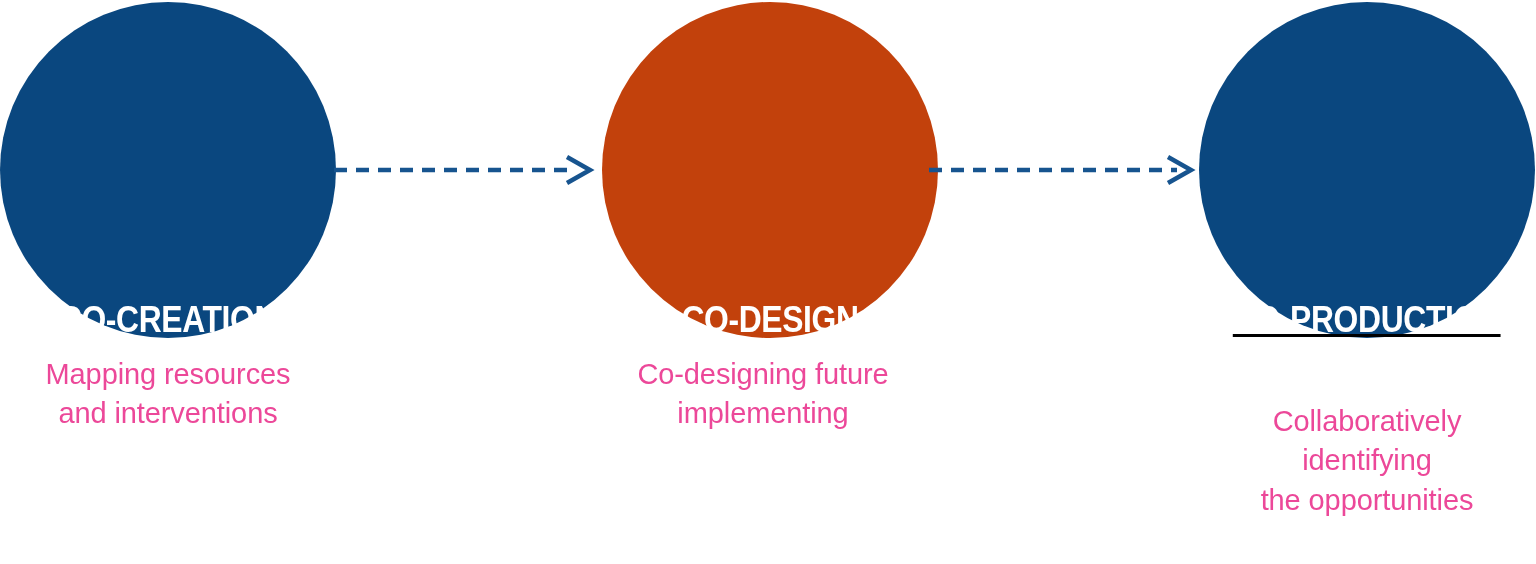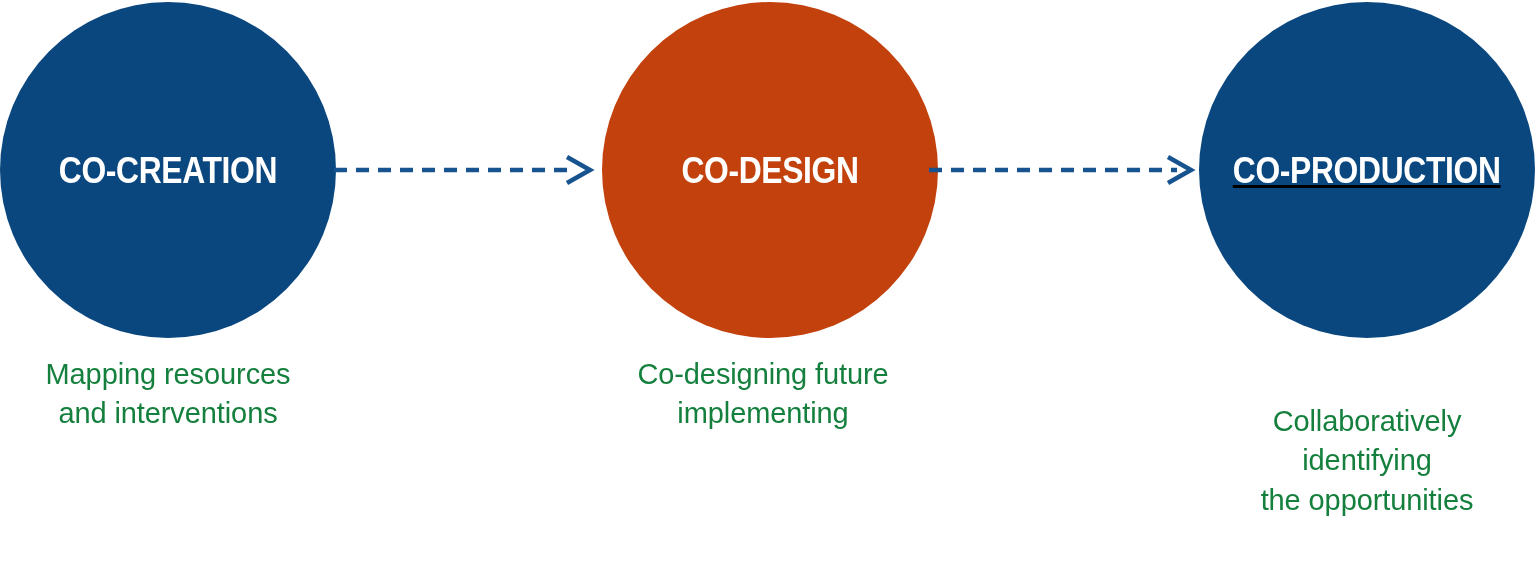--- a/index.html
+++ b/index.html
@@ -26,42 +26,42 @@
     position: absolute;
     top: 0;
     height: 564px;
   }
 
   
   .node-circle {
     position: absolute;
     border-radius: 50%;
     display: flex;
-    align-items: center;
+    align-items: flex-end;
     justify-content: center;
     box-sizing: border-box;
   }
   .node-label {
     color: #ffffff;
     font-weight: 700;
     font-size: 37px;
     letter-spacing: -0.4px;
     line-height: 1;
     white-space: nowrap;
     transform: scaleX(0.86);
     transform-origin: center center;
     text-align: center;
     font-family: "Liberation Sans", sans-serif;
   }
 
   
   .node-caption {
     position: absolute;
     text-align: center;
-    color: #15803d;
+    color: #ec4899;
     font-size: 29px;
     line-height: 1.36;
     font-family: "Liberation Sans", sans-serif;
     font-weight: 400;
     letter-spacing: -0.1px;
   }
   .caption-line { display: block; white-space: nowrap; }
 
   
   .connector {

